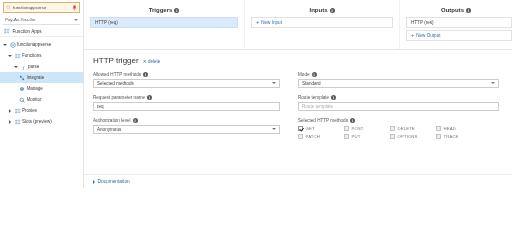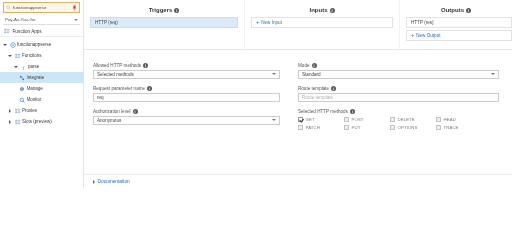--- a/index.html
+++ b/index.html
@@ -337,20 +337,27 @@
         <div class="cell newrow">
           <span class="plus">+</span>
           <span>New Output</span>
         </div>
       </div>
 
     </div>
 
     <div class="detail">
 
+      <div class="dtitle-row">
+        <span class="dtitle">HTTP trigger</span>
+        <span class="dlink">
+          <span class="xmark">✕</span>
+          <span>delete</span>
+        </span>
+      </div>
 
       <div class="form">
 
         <div class="fcol">
 
           <div class="field">
             <div class="flabel">
               <span>Allowed HTTP methods</span>
               <span class="info-dot">i</span>
             </div>

